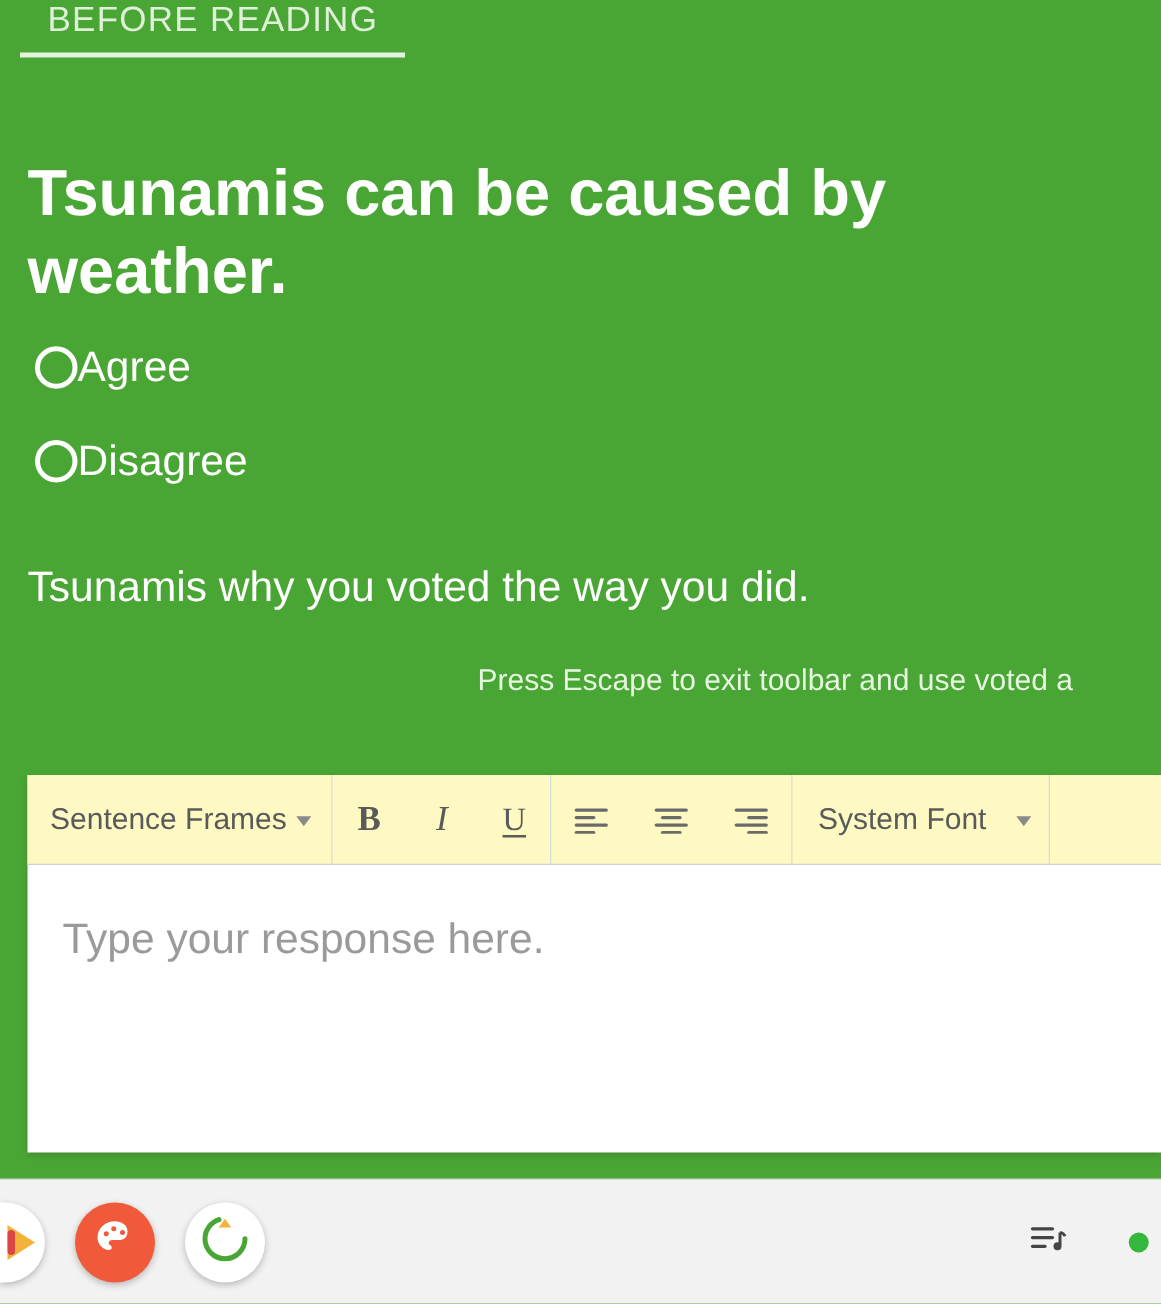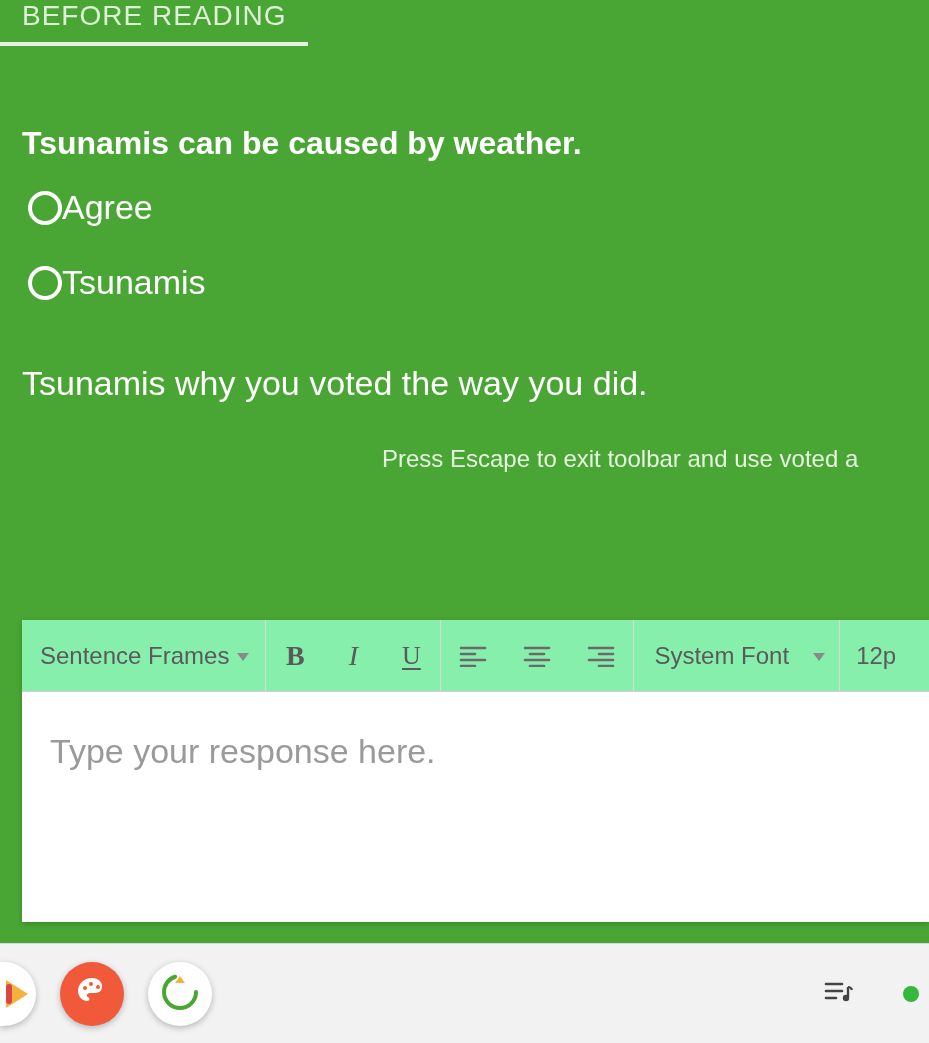--- a/index.html
+++ b/index.html
@@ -7,27 +7,27 @@
   body { background: #4aa634; position: relative; }
 
   .tab-strip { padding: 0 0 0 0; }
   .tab {
     display: inline-block;
     color: #dff0d8;
     font-size: 28px;
     letter-spacing: 1px;
     padding: 0 22px 10px 22px;
     border-bottom: 4px solid rgba(255,255,255,0.85);
-    margin-left: 0;
+    margin-left: 16px;
   }
 
   .content { padding: 28px 22px 0 22px; color: #ffffff; }
 
   .prompt-title {
-    font-size: 32px;
+    font-size: 52px;
     font-weight: 700;
     color: #fff;
     margin: 50px 0 26px 0;
     line-height: 1.2;
   }
 
   .options { margin: 0 0 0 6px; }
   .option-row {
     display: flex;
     align-items: center;
@@ -67,21 +67,21 @@
     right: 0;
     top: 620px;
     background: #ffffff;
     box-shadow: 0 2px 6px rgba(0,0,0,0.2);
   }
   .toolbar {
     display: flex;
     align-items: stretch;
     height: 72px;
     border-bottom: 1px solid #d0d0d0;
-    background: #86efac;
+    background: #fef9c3;
     color: #5a5a5a;
     font-size: 24px;
   }
   .tb-group {
     display: flex;
     align-items: center;
     border-right: 1px solid #d9d9d9;
   }
   .tb-btn {
     display: flex;
@@ -183,21 +183,21 @@
 <div class="content">
   <div class="prompt-title">Tsunamis can be caused by weather.</div>
 
   <div class="options">
     <div class="option-row">
       <span class="radio-outline"></span>
       <span class="option-label">Agree</span>
     </div>
     <div class="option-row">
       <span class="radio-outline"></span>
-      <span class="option-label">Tsunamis</span>
+      <span class="option-label">Disagree</span>
     </div>
   </div>
 
   <div class="explain">Tsunamis why you voted the way you did.</div>
 
   <div class="hint">Press Escape to exit toolbar and use voted a</div>
 </div>
 
 <div class="editor-wrap">
   <div class="toolbar">
@@ -254,25 +254,20 @@
       </div>
     </div>
 
     <div class="tb-group">
       <div class="tb-btn tb-dd font-sel">
         <span>System Font</span>
         <span class="chev"></span>
       </div>
     </div>
 
-    <div class="tb-group" style="border-right:none">
-      <div class="tb-btn tb-dd size-sel">
-        <span>12p</span>
-      </div>
-    </div>
 
   </div>
 
   <div class="editor-body" contenteditable="true" style="">
     <span style="color:#9a9a9a">Type your response here.</span>
   </div>
 </div>
 
 <div class="taskbar">
   <div class="circ-partial">

